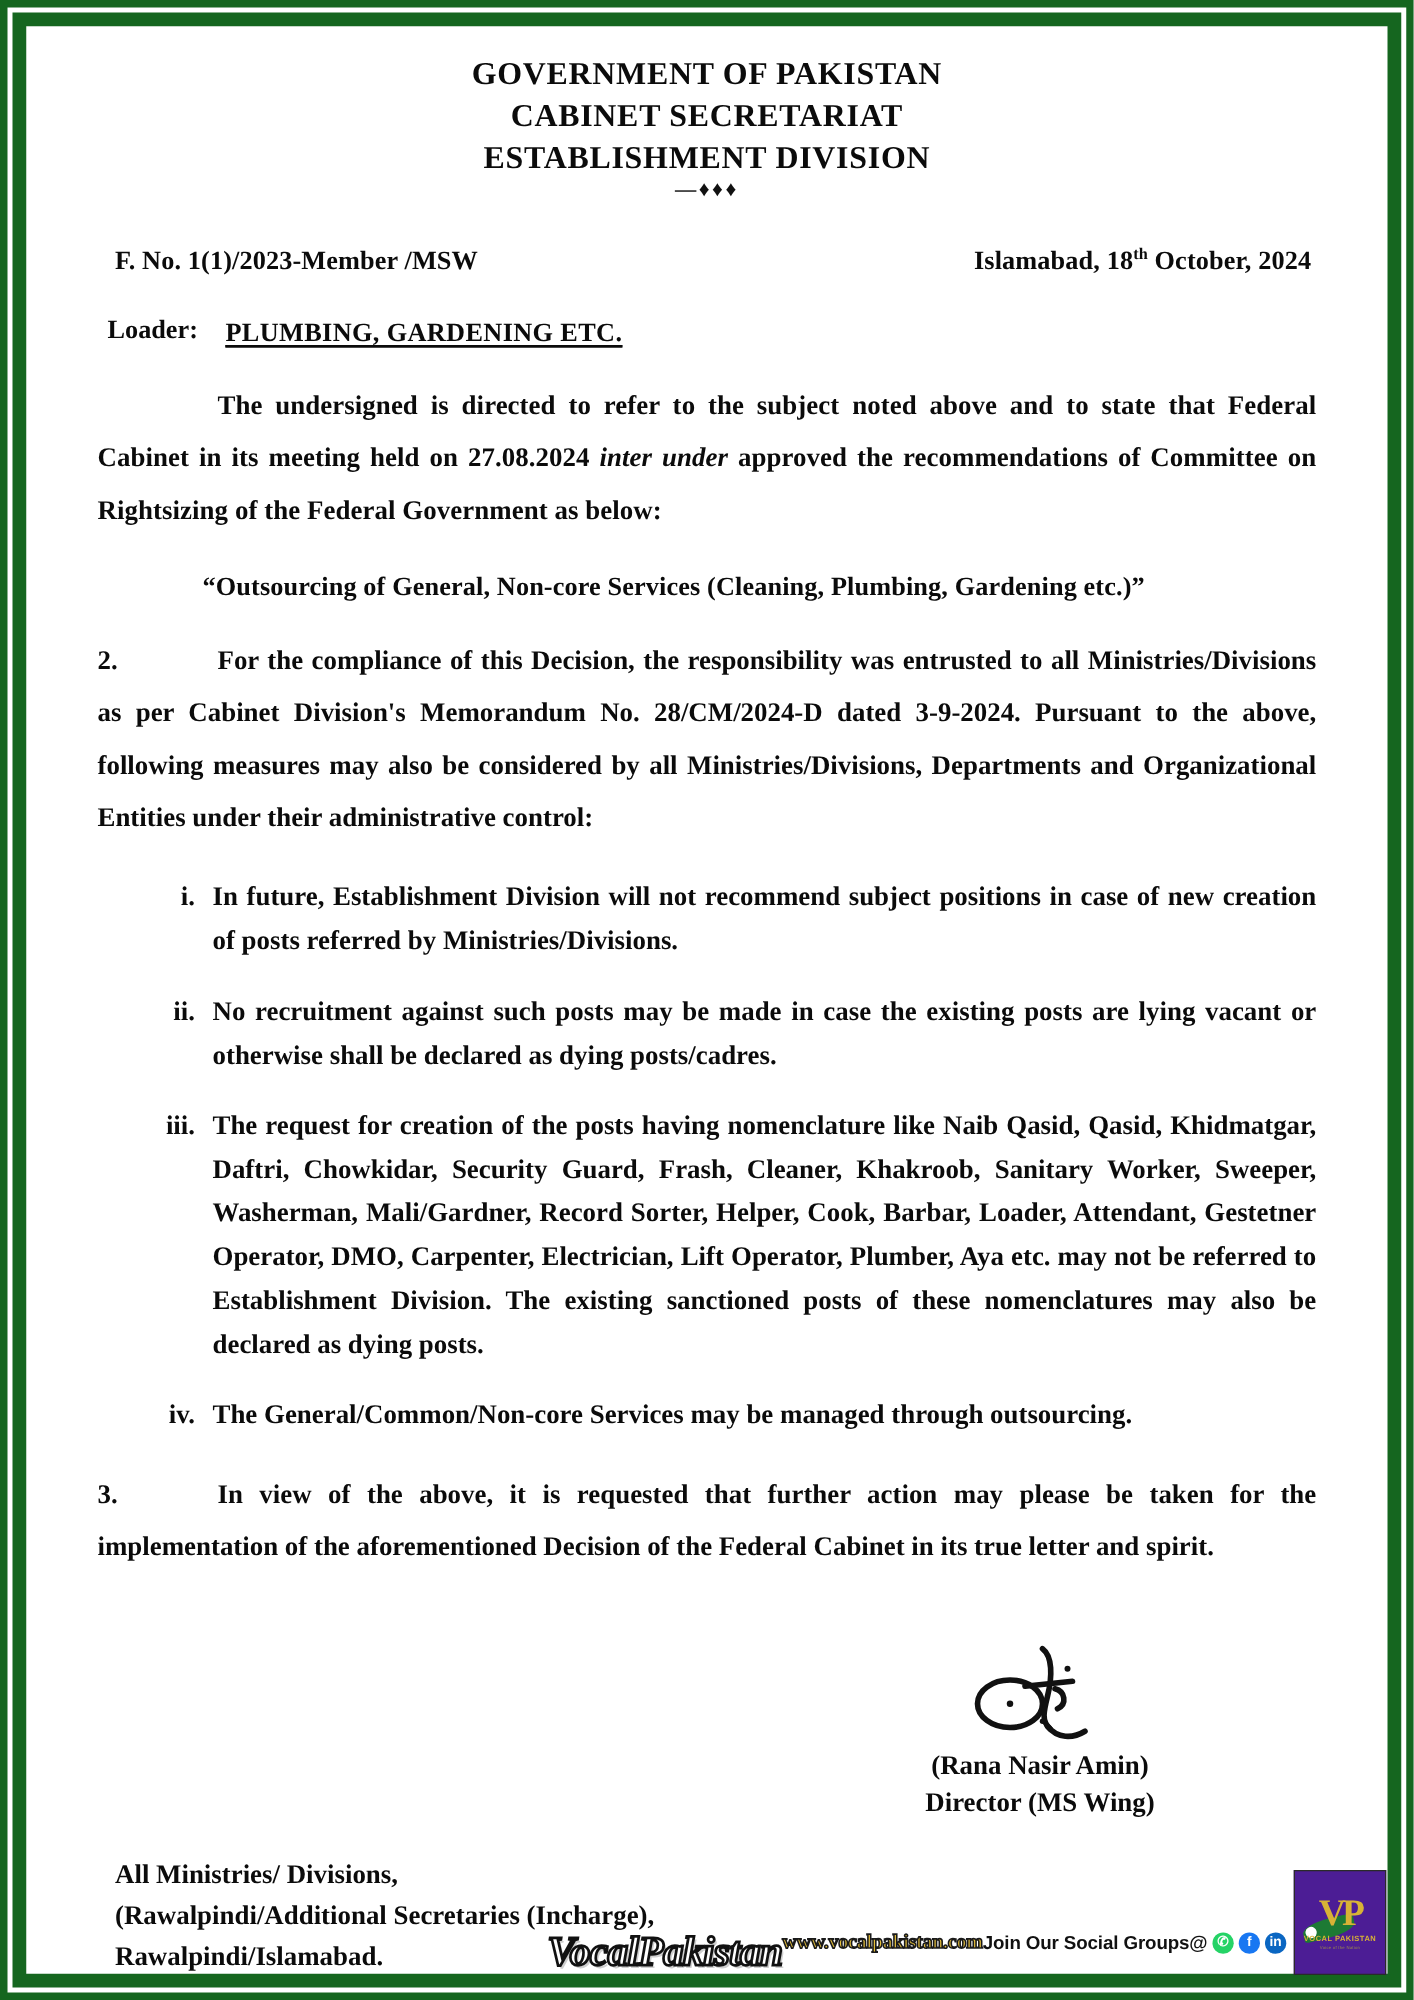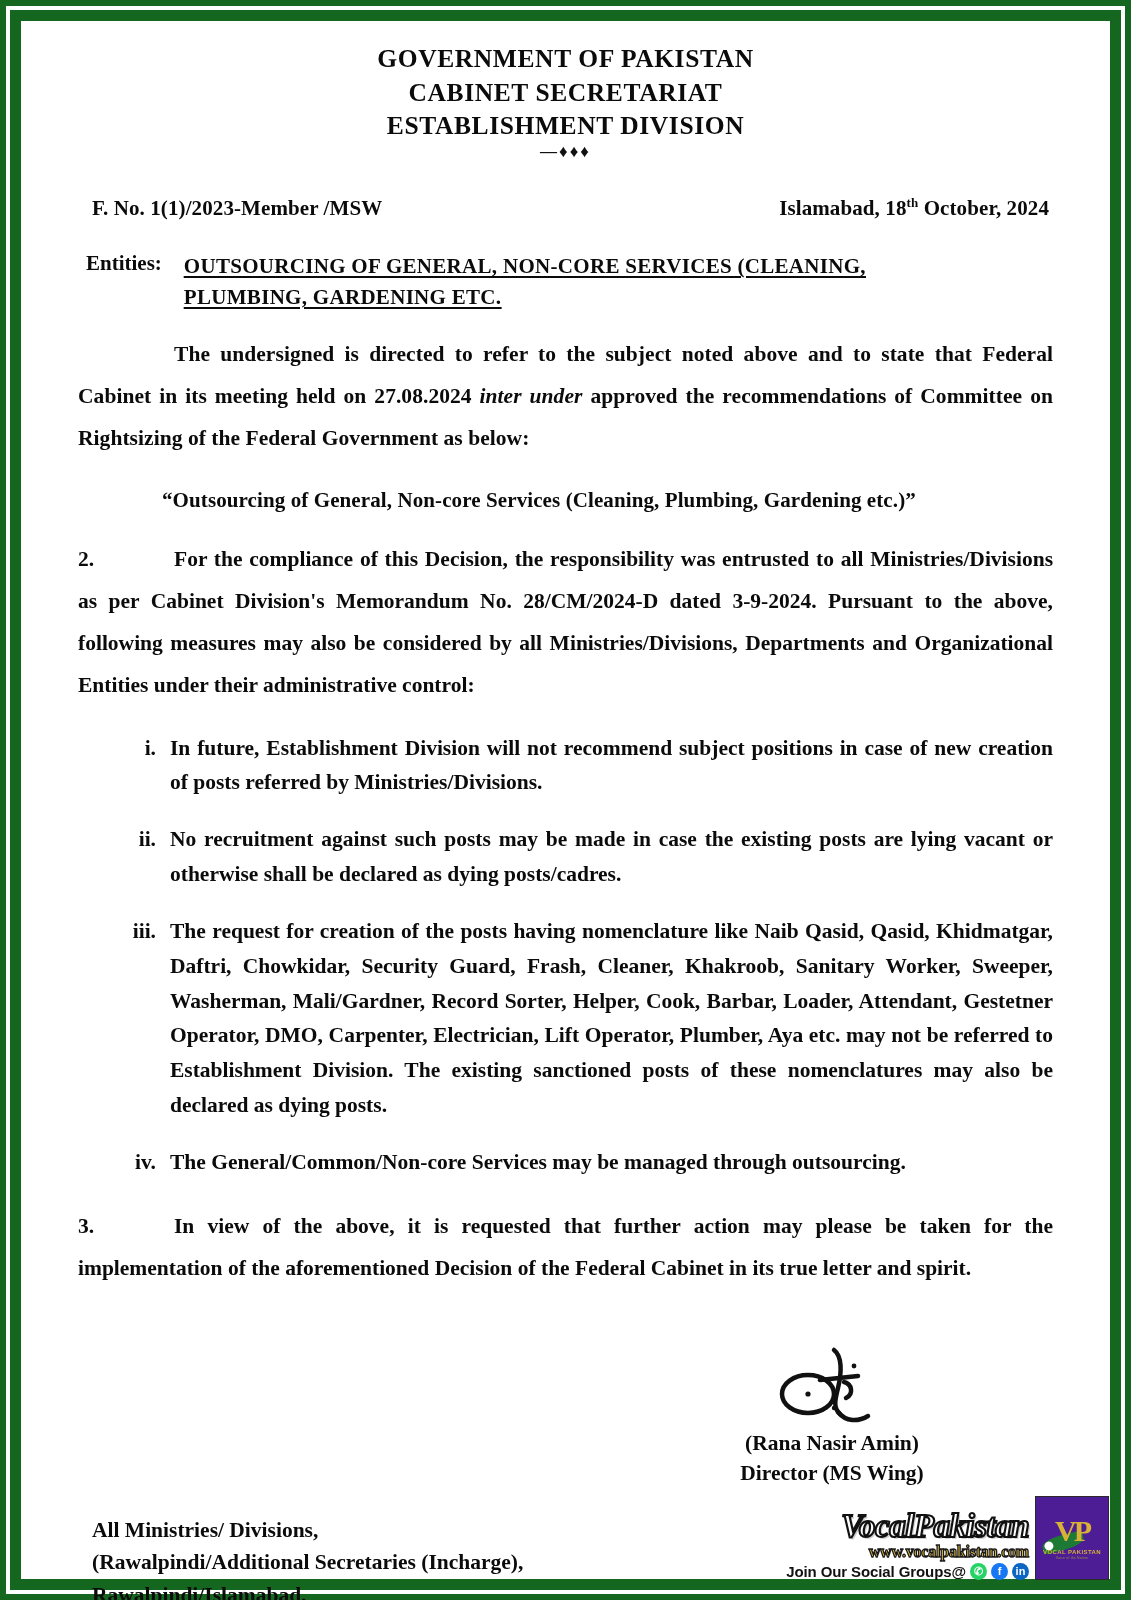--- a/index.html
+++ b/index.html
@@ -222,22 +222,22 @@
   .watermark {
     position: absolute;
     right: 22px;
     bottom: 20px;
     display: flex;
     align-items: flex-end;
     gap: 6px;
   }
   .wm-text-col {
     display: flex;
-    flex-direction: column;
-    align-items: flex-end;
+    flex-direction: row;
+    align-items: flex-start;
     line-height: 1;
   }
   .wm-brand {
     font-family: "Liberation Serif", serif;
     font-style: italic;
     font-weight: bold;
     font-size: 33px;
     color: #ffffff;
     letter-spacing: -0.5px;
     -webkit-text-stroke: 2.2px #111111;
@@ -354,23 +354,22 @@
     <div class="letterhead-line">ESTABLISHMENT DIVISION</div>
     <div class="letterhead-rule">—♦♦♦</div>
   </div>
 
   <div class="ref-row">
     <div class="ref-no">F. No. 1(1)/2023-Member /MSW</div>
     <div class="date-line"><span>Islamabad, 18</span><sup>th</sup><span> October, 2024</span></div>
   </div>
 
   <div class="subject-block">
-    <div class="subject-label">Entities:</div>
+    <div class="subject-label">Loader:</div>
     <div class="subject-text">
-      <span class="sline justified">OUTSOURCING OF GENERAL, NON-CORE SERVICES (CLEANING,</span>
       <span class="sline">PLUMBING, GARDENING ETC.</span>
     </div>
   </div>
 
   <div class="body-para indent-first"><span>The undersigned is directed to refer to the subject noted above and to state that Federal Cabinet in its meeting held on 27.08.2024 </span><em>inter under</em><span> approved the recommendations of Committee on Rightsizing of the Federal Government as below:</span></div>
 
   <div class="quote-line">“Outsourcing of General, Non-core Services (Cleaning, Plumbing, Gardening etc.)”</div>
 
   <div class="numbered-para">
     <div class="num">2.</div>

